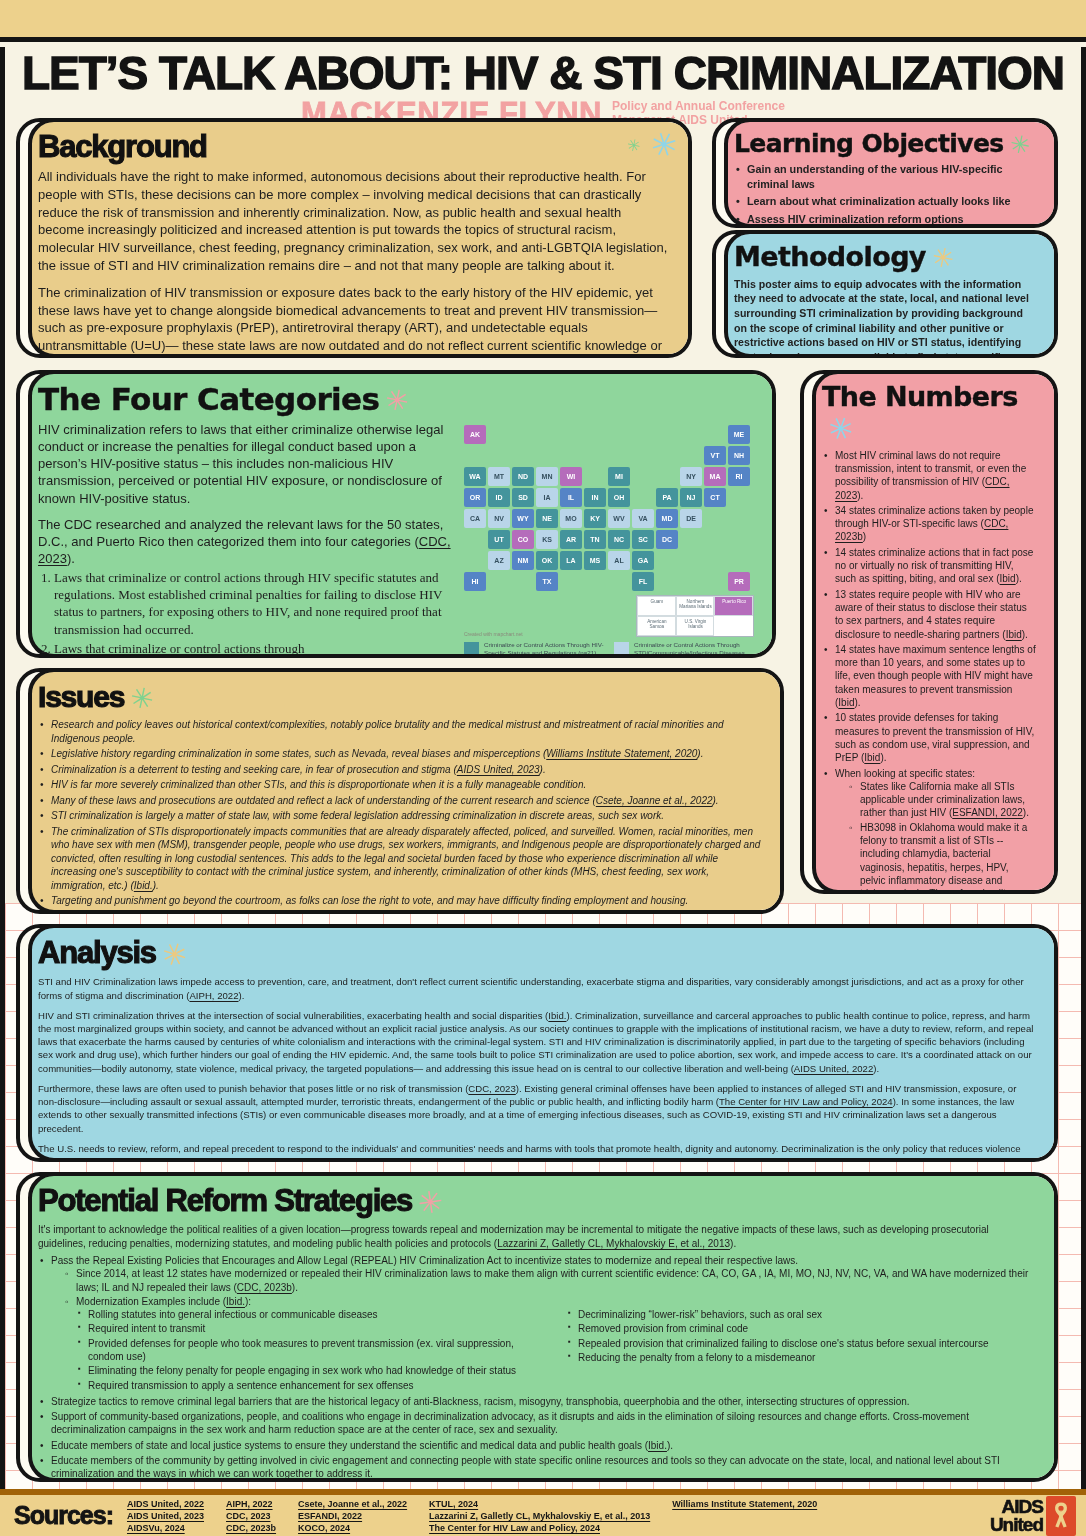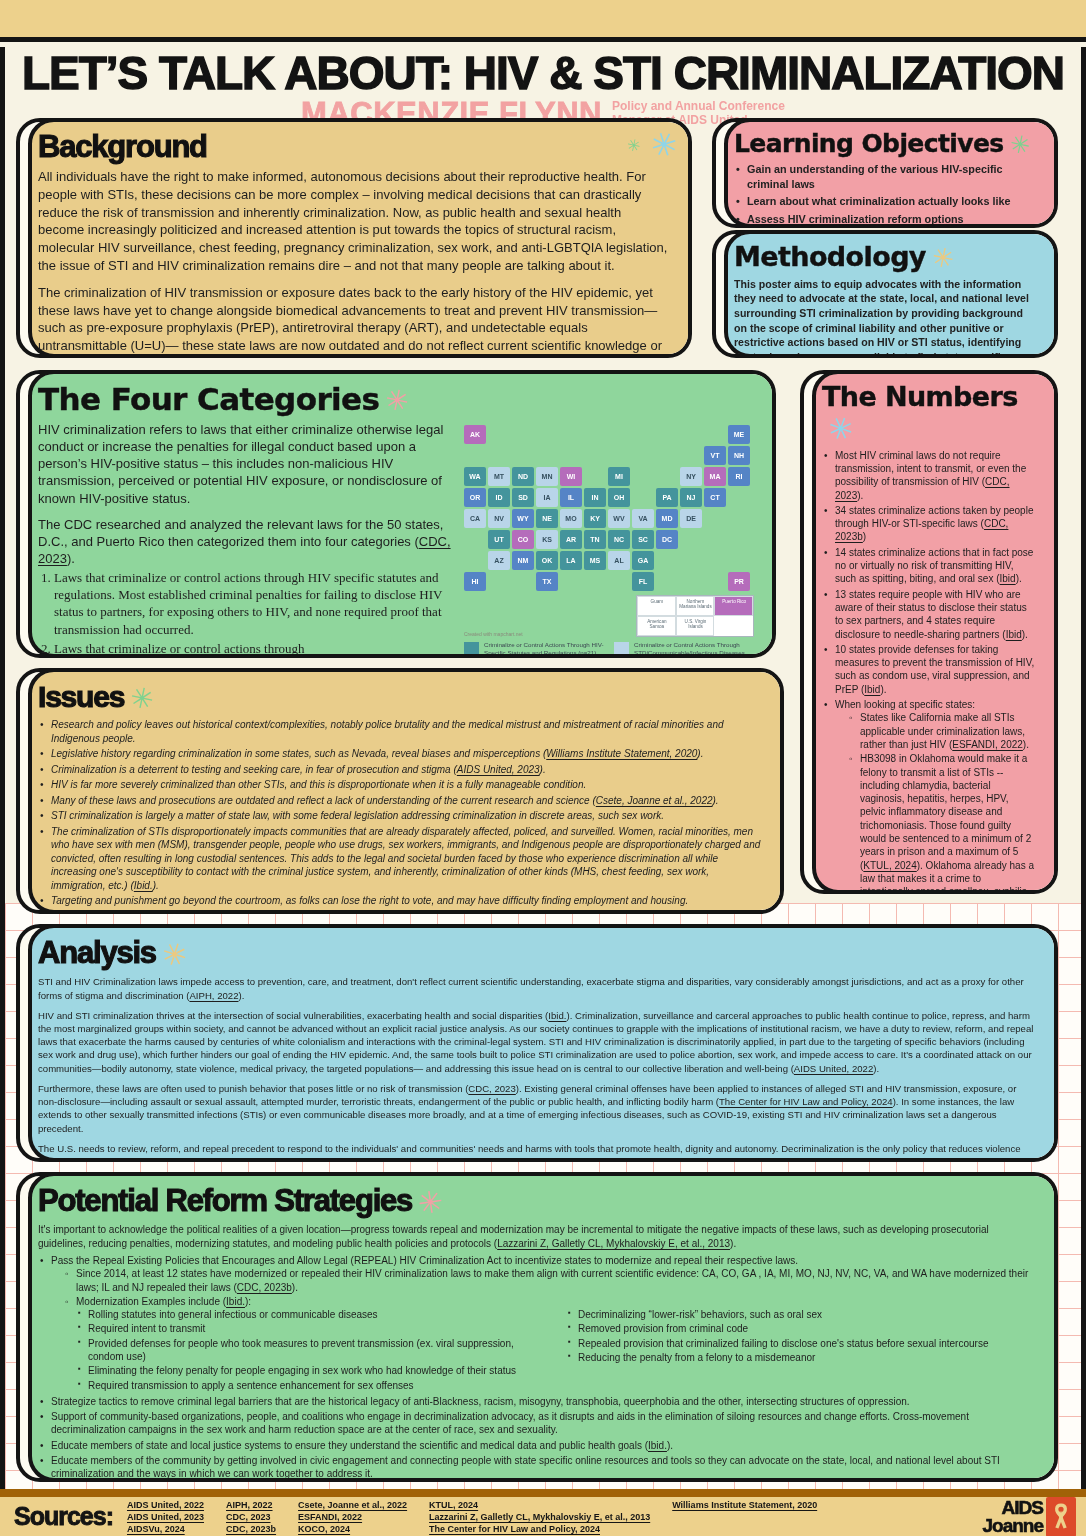--- a/index.html
+++ b/index.html
@@ -1,21 +1,21 @@
 <!DOCTYPE html>
 <html><head>
 <meta charset="utf-8">
 <style>
   * { margin:0; padding:0; box-sizing:border-box; }
   html,body { width:1086px; height:1536px; }
   body { position:relative; background:#f7f3e4; font-family:"Liberation Sans",sans-serif; color:#1e1e1e; overflow:hidden; }
   #poster { position:absolute; inset:0; }
 
   .band-top{ position:absolute; left:0; top:0; width:1086px; height:42px; background:#edd18c; border-bottom:5px solid #141414; }
-  .band-bottom{ position:absolute; left:0; top:1489px; width:1086px; height:47px; background:#edd18c; border-top:8px solid #a16207; display:flex; align-items:center; gap:14px; padding:2px 10px 2px 14px; }
+  .band-bottom{ position:absolute; left:0; top:1489px; width:1086px; height:47px; background:#edd18c; border-top:6px solid #a16207; display:flex; align-items:center; gap:14px; padding:2px 10px 2px 14px; }
   .side-frame{ position:absolute; top:47px; height:1442px; width:5px; background:#141414; z-index:5; }
   .gridbg{ position:absolute; left:5px; top:903px; width:1076px; height:586px; background-color:#fffdf9;
     background-image:linear-gradient(#f4bab1 1.5px,transparent 1.5px),linear-gradient(90deg,#f4bab1 1.5px,transparent 1.5px);
     background-size:27px 27px; }
 
   .page-title{ position:absolute; left:0; top:46px; width:1086px; text-align:center; font-size:46px; font-weight:900; letter-spacing:-1px; color:#131313; -webkit-text-stroke:1.4px #131313; }
   .byline{ position:absolute; left:0; top:96px; width:1086px; display:flex; justify-content:center; align-items:center; gap:10px; }
   .byline .name{ font-size:31px; font-weight:900; color:#f2a2a2; letter-spacing:0.5px; -webkit-text-stroke:0.8px #f2a2a2; }
   .byline .role{ font-size:12px; font-weight:bold; color:#f2a2a2; line-height:1.15; text-align:left; }
 
@@ -226,20 +226,21 @@
     </div>
   </div>
 
   <div class="card" id="card-numbers">
     <div class="h h-round" style="font-size:27px"><span>The Numbers</span><span class="spark" style="font-size:30px;color:#8ed5ea;transform:rotate(20deg)">✳</span></div>
     <ul class="blist txt">
       <li>Most HIV criminal laws do not require transmission, intent to transmit, or even the possibility of transmission of HIV (<u>CDC, 2023</u>).</li>
       <li>34 states criminalize actions taken by people through HIV-or STI-specific laws (<u>CDC, 2023b</u>)</li>
       <li>14 states criminalize actions that in fact pose no or virtually no risk of transmitting HIV, such as spitting, biting, and oral sex (<u>Ibid</u>).</li>
       <li>13 states require people with HIV who are aware of their status to disclose their status to sex partners, and 4 states require disclosure to needle-sharing partners (<u>Ibid</u>).</li>
+      <li>14 states have maximum sentence lengths of more than 10 years, and some states up to life, even though people with HIV might have taken measures to prevent transmission (<u>Ibid</u>).</li>
       <li>10 states provide defenses for taking measures to prevent the transmission of HIV, such as condom use, viral suppression, and PrEP (<u>Ibid</u>).</li>
       <li>
         <span>When looking at specific states:</span>
         <ul class="clist">
           <li>States like California make all STIs applicable under criminalization laws, rather than just HIV (<u>ESFANDI, 2022</u>).</li>
           <li>HB3098 in Oklahoma would make it a felony to transmit a list of STIs -- including chlamydia, bacterial vaginosis, hepatitis, herpes, HPV, pelvic inflammatory disease and trichomoniasis. Those found guilty would be sentenced to a minimum of 2 years in prison and a maximum of 5 (<u>KTUL, 2024</u>). Oklahoma already has a law that makes it a crime to intentionally spread smallpox, syphilis, and gonorrhea, as well as a separate law that criminalizes intentional HIV transmission ().</li>
         </ul>
       </li>
     </ul>
   </div>
@@ -329,21 +330,21 @@
         <span class="src-link">Lazzarini Z, Galletly CL, Mykhalovskiy E, et al., 2013</span>
         <span class="src-link">The Center for HIV Law and Policy, 2024</span>
       </div>
       <div class="src-col">
         <span class="src-link">Williams Institute Statement, 2020</span>
       </div>
     </div>
     <div class="logo">
       <div class="logo-text">
         <div>AIDS</div>
-        <div>Joanne</div>
+        <div>United</div>
       </div>
       <div class="logo-mark">
         <svg width="22" height="30" viewBox="0 0 24 30">
           <path d="M12 14 C5 8 6.5 2 12 2 C17.5 2 19 8 12 14" fill="none" stroke="#edd18c" stroke-width="3.6"></path>
           <path d="M9.6 9.5 L16.5 27" stroke="#edd18c" stroke-width="3.6"></path>
           <path d="M14.4 9.5 L7.5 27" stroke="#edd18c" stroke-width="3.6"></path>
         </svg>
       </div>
     </div>
   </div>

